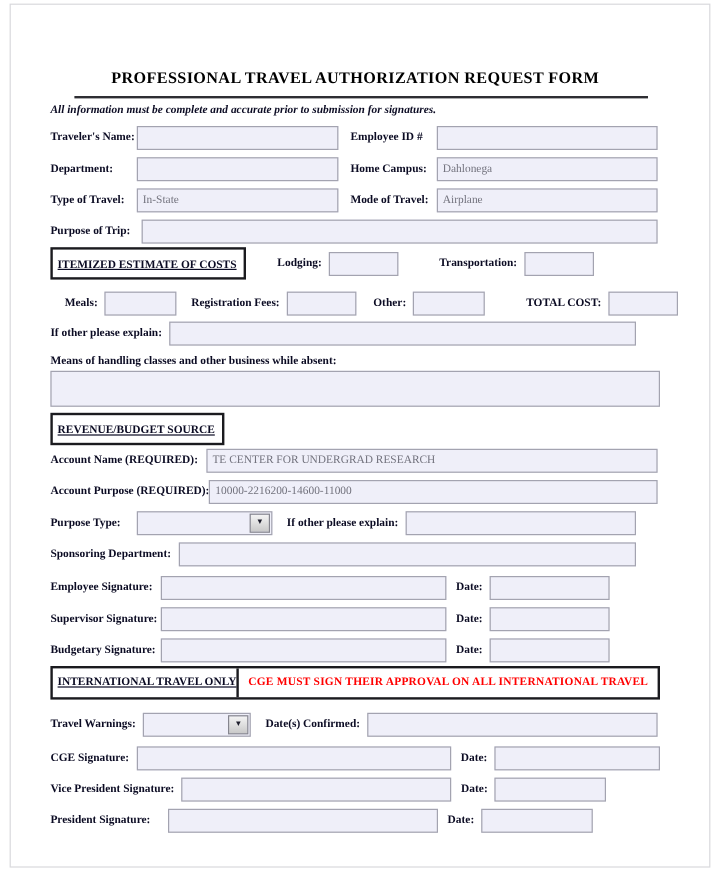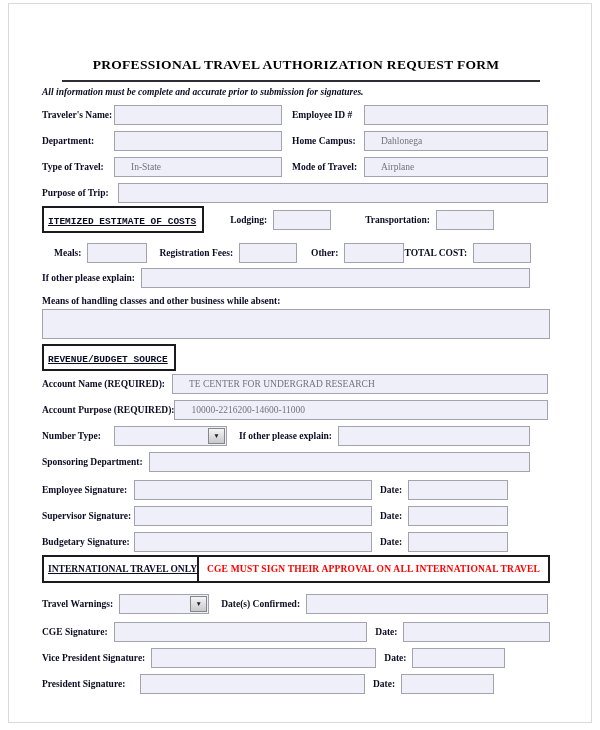--- a/index.html
+++ b/index.html
@@ -15,31 +15,31 @@
   html,body{margin:0;padding:0;background:#FFFFFF;}
   body{width:600px;height:730px;position:relative;font-family:"Liberation Serif",serif;overflow:hidden;}
   .frame{position:absolute;left:8px;top:3px;width:582px;height:718px;border:1px solid var(--frame-border);}
   .content{position:absolute;left:42px;top:56px;width:508px;}
   .title{text-align:center;font-size:13.5px;font-weight:bold;letter-spacing:.3px;color:#000;line-height:17px;}
   .rule{height:2px;background:var(--rule-color);margin:7px 10px 5px 20px;}
   .subtitle{text-align:left;font-weight:bold;font-style:italic;font-size:9.5px;color:var(--label-color);margin-bottom:8px;}
   .row{display:flex;align-items:center;margin-bottom:6px;}
   .lbl{font-weight:bold;font-size:9.5px;color:var(--label-color);white-space:nowrap;flex:0 0 auto;}
   .field{background:var(--field-bg);border:1px solid var(--field-border);height:20px;box-sizing:border-box;
-         font-family:"Liberation Serif",serif;font-size:9.5px;color:var(--value-color);padding:0 16px;border-radius:0;outline:none;}
+         font-family:"Liberation Serif",serif;font-size:9.5px;color:var(--value-color);padding:0 4px;border-radius:0;outline:none;}
   textarea.field{height:30px;width:100%;resize:none;}
   .grow{flex:1 1 auto;min-width:0;}
   .lw72{min-width:72px;}.lw76{min-width:76px;}.lw92{min-width:92px;}.lw130{min-width:130px;}
   .w168{width:168px;}.w58{width:58px;}.w60{width:60px;}.w100{width:100px;}.w238{width:238px;}
   .w225{width:225px;}.w262{width:262px;}.w93{width:93px;}.w113{width:113px;}.w90{width:90px;}
   .ml6{margin-left:6px;}.ml8{margin-left:8px;}.ml10{margin-left:10px;}.ml12{margin-left:12px;}
-  .ml14{margin-left:14px;}.ml16{margin-left:0;}.ml26{margin-left:26px;}.ml34{margin-left:34px;}
+  .ml14{margin-left:14px;}.ml16{margin-left:34px;}.ml26{margin-left:26px;}.ml34{margin-left:34px;}
   .mr2{margin-right:2px;}.mr20{margin-right:20px;}
   .sec-box{display:inline-block;border:2px solid var(--box-border);padding:2px 6px 3px 4px;background:#fff;}
-  .sec-box .lbl{text-decoration:underline;font-size:9.5px;font-family:Liberation Mono, monospace;}
+  .sec-box .lbl{text-decoration:underline;font-size:9.5px;}
   .select{position:relative;}
   .dd-btn{position:absolute;right:1px;top:1px;bottom:1px;width:15px;background:linear-gradient(#F4F4F4,#C9C9C9);
           border:1px solid #85858E;display:flex;align-items:center;justify-content:center;cursor:pointer;}
   .dd-arrow{font-size:6.5px;color:#1d1d2b;line-height:1;}
   .intl-box{display:flex;border:2px solid var(--box-border);height:24px;margin:2px 0 11px 0;align-items:stretch;}
   .intl-left{flex:0 0 146px;display:flex;align-items:center;padding-left:4px;border-right:2px solid var(--box-border);}
   .intl-left .lbl{text-decoration:underline;}
   .intl-right{flex:1;display:flex;align-items:center;justify-content:center;}
   .intl-notice{color:var(--alert-red);font-weight:bold;font-size:9.5px;letter-spacing:.2px;white-space:nowrap;}
   .means-label{margin:2px 0 3px 0;}
@@ -122,21 +122,21 @@
     <span class="lbl lw130">Account Name (REQUIRED):</span>
     <input class="field grow mr2" value="TE CENTER FOR UNDERGRAD RESEARCH" style="">
   </div>
 
   <div class="row">
     <span class="lbl lw130">Account Purpose (REQUIRED):</span>
     <input class="field grow mr2" value="10000-2216200-14600-11000" style="">
   </div>
 
   <div class="row">
-    <span class="lbl lw72">Number Type:</span>
+    <span class="lbl lw72">Purpose Type:</span>
     <div class="field select w113">
       <span class="dd-btn">
           <span class="dd-arrow">▼</span>
         </span>
     </div>
     <span class="lbl ml12">If other please explain:</span>
     <input class="field grow ml6 mr20" value="" style="">
   </div>
 
   <div class="row mb8">

